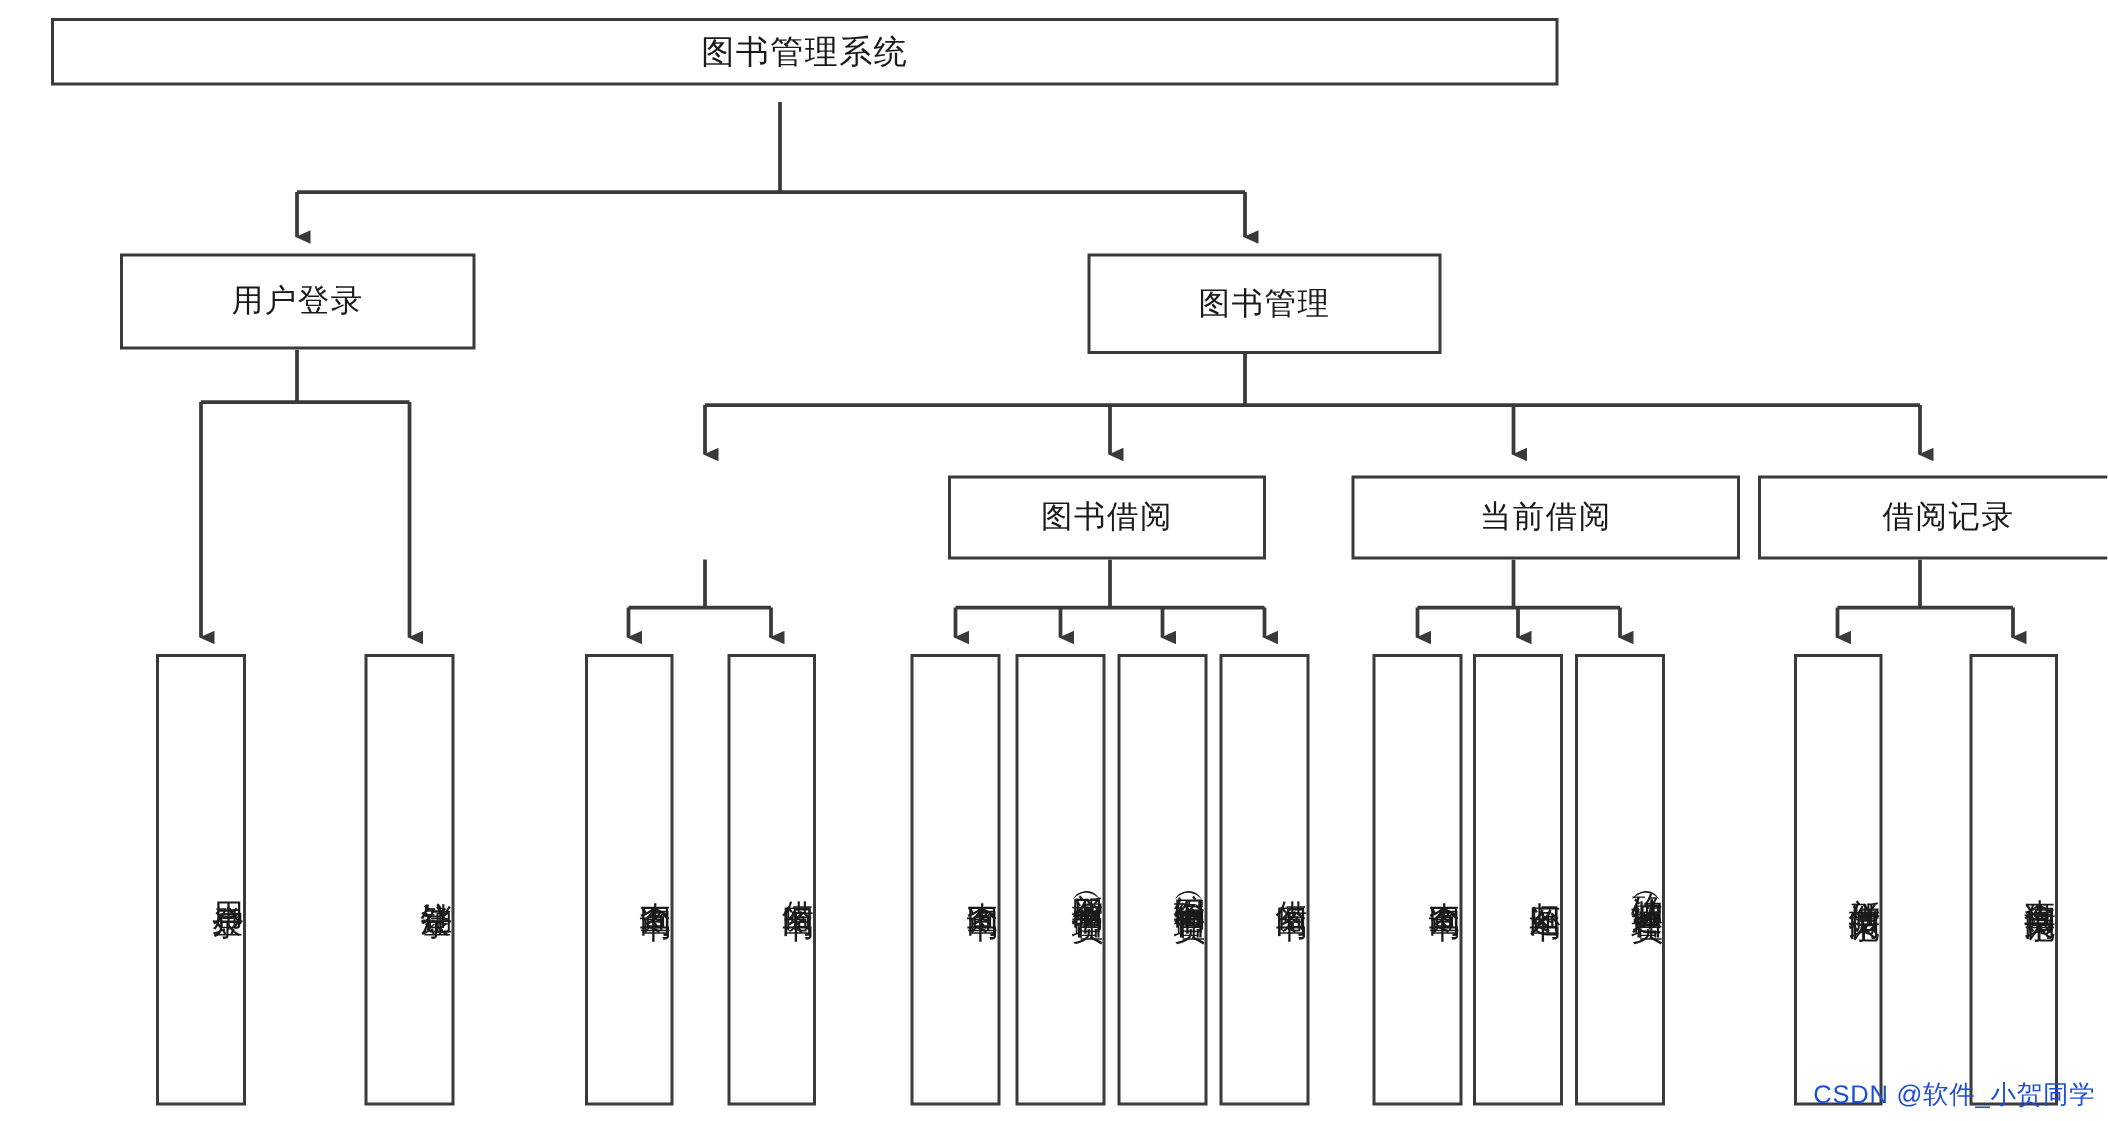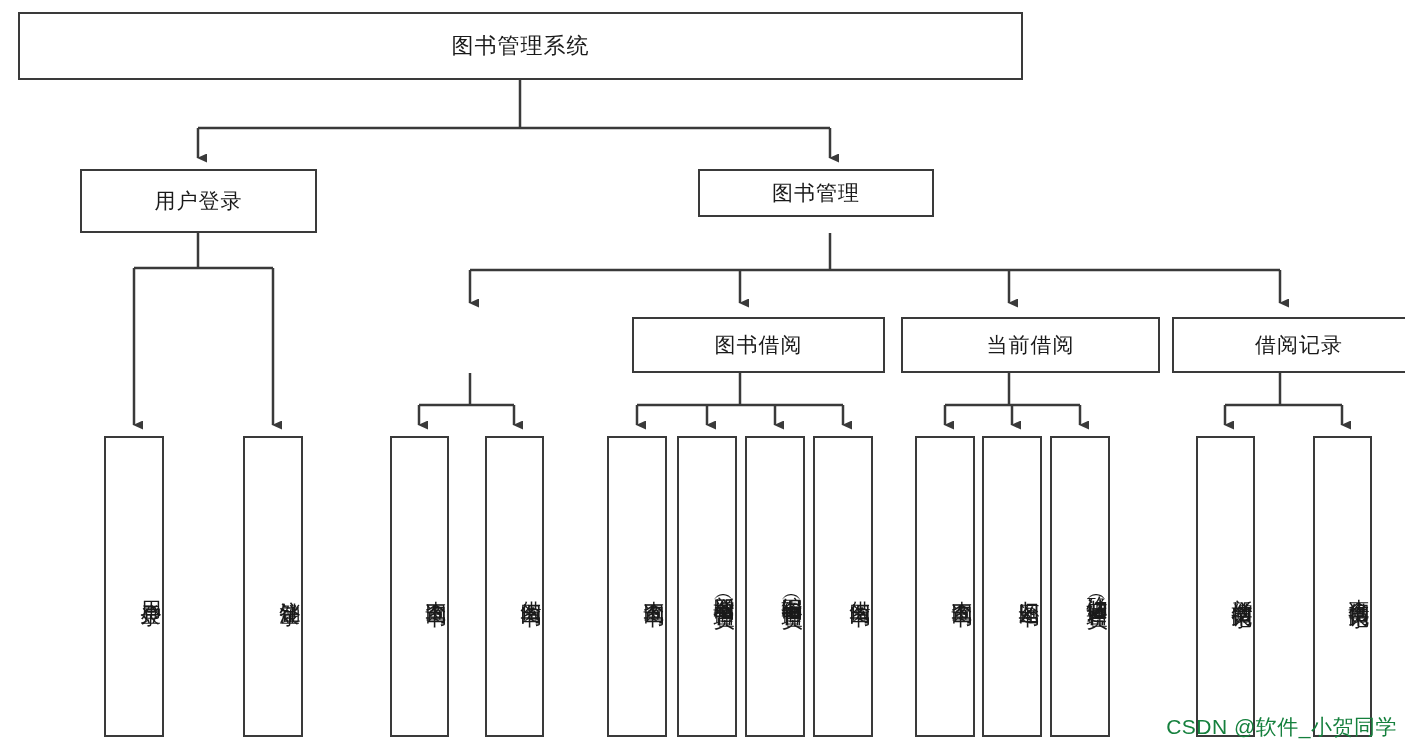--- a/index.html
+++ b/index.html
@@ -6,21 +6,21 @@
   body{width:1405px;height:747px;font-family:"Liberation Sans","DejaVu Sans",sans-serif;color:#1a1a1a;}
   #stage{position:relative;width:1405px;height:747px;overflow:hidden;background:#fff;}
   svg#wires{position:absolute;left:0;top:0;width:1405px;height:747px;pointer-events:none;}
   .node{position:absolute;box-sizing:border-box;border:2px solid #3a3a3a;background:#ffffff;
         display:flex;align-items:center;justify-content:center;text-align:center;}
   .node.h{font-size:21px;letter-spacing:1px;line-height:1.2;}
   .node.root{font-size:22px;letter-spacing:1px;}
   .node.leaf{writing-mode:vertical-rl;text-orientation:upright;font-size:21px;
              letter-spacing:2px;line-height:1.05;padding:8px 0 6px 0;align-items:flex-start;}
   .node.leaf span{display:block;}
-  .wm{position:absolute;right:8px;bottom:6px;font-size:21px;color:#15803d;
+  .wm{position:absolute;right:8px;bottom:6px;font-size:17px;color:#1d4ed8;
       letter-spacing:0.5px;white-space:nowrap;}
 </style>
 </head>
 <body>
 
 <div id="stage">
 
   <svg id="wires" viewBox="0 0 1405 747" xmlns="http://www.w3.org/2000/svg">
     <defs>
       <marker id="ah" markerWidth="9" markerHeight="10" refX="4.5" refY="9" orient="auto" markerUnits="userSpaceOnUse">
@@ -64,32 +64,32 @@
       <path d="M1012,405 L1012,425" marker-end="url(#ah)"></path>
       <path d="M1080,405 L1080,425" marker-end="url(#ah)"></path>
 
       <path d="M1280,373 L1280,405"></path>
       <path d="M1225,405 L1342,405"></path>
       <path d="M1225,405 L1225,425" marker-end="url(#ah)"></path>
       <path d="M1342,405 L1342,425" marker-end="url(#ah)"></path>
     </g>
   </svg>
 
-  <div class="node root" style="left:18px;top:12px;width:1005px;height:68px;">
+  <div class="node root" style="left:34px;top:12px;width:1005px;height:45px;">
     <span>图书管理系统</span>
   </div>
 
   <div class="node h" style="left:80px;top:169px;width:237px;height:64px;">
     <span>用户登录</span>
   </div>
-  <div class="node h" style="left:698px;top:169px;width:236px;height:48px;">
+  <div class="node h" style="left:725px;top:169px;width:236px;height:67px;">
     <span>图书管理</span>
   </div>
 
-  <div class="node h" style="left:632px;top:317px;width:253px;height:56px;">
+  <div class="node h" style="left:632px;top:317px;width:212px;height:56px;">
     <span>图书借阅</span>
   </div>
   <div class="node h" style="left:901px;top:317px;width:259px;height:56px;">
     <span>当前借阅</span>
   </div>
   <div class="node h" style="left:1172px;top:317px;width:254px;height:56px;">
     <span>借阅记录</span>
   </div>
 
   <div class="node leaf" style="left:104px;top:436px;width:60px;height:301px;">

